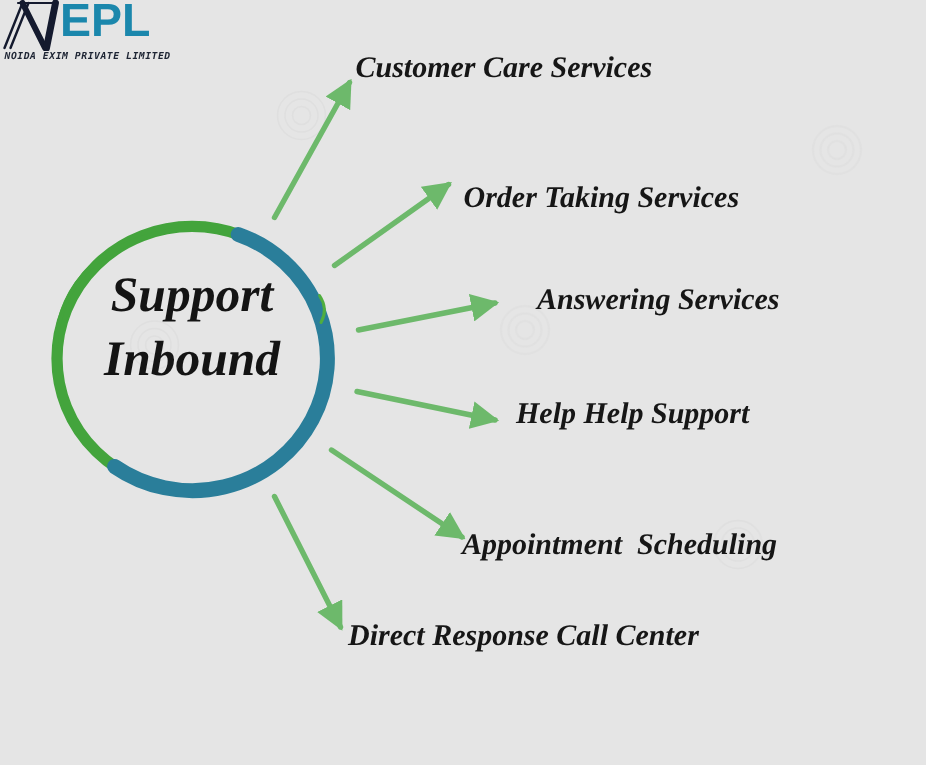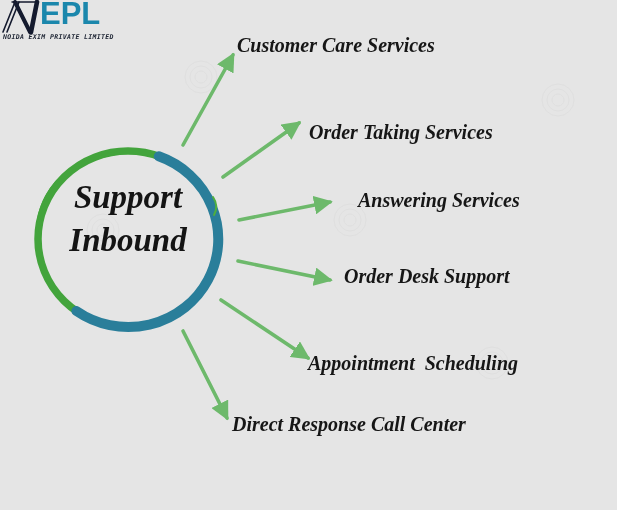--- a/index.html
+++ b/index.html
@@ -116,17 +116,17 @@
       <path d="M239,220 L330,202" marker-end="url(#ah)"></path>
       <path d="M238,261 L330,280" marker-end="url(#ah)"></path>
       <path d="M221,300 L308,358" marker-end="url(#ah)"></path>
       <path d="M183,331 L227,418" marker-end="url(#ah)"></path>
     </g>
   </svg>
 
   <div class="svc svc-0">Customer Care Services</div>
   <div class="svc svc-1">Order Taking Services</div>
   <div class="svc svc-2">Answering Services</div>
-  <div class="svc svc-3">Order Desk Support</div>
+  <div class="svc svc-3">Help Help Support</div>
   <div class="svc svc-5">Direct Response Call Center</div>
   <div class="svc svc-4">Appointment  Scheduling</div>
 
 </div>
 
 </body></html>

